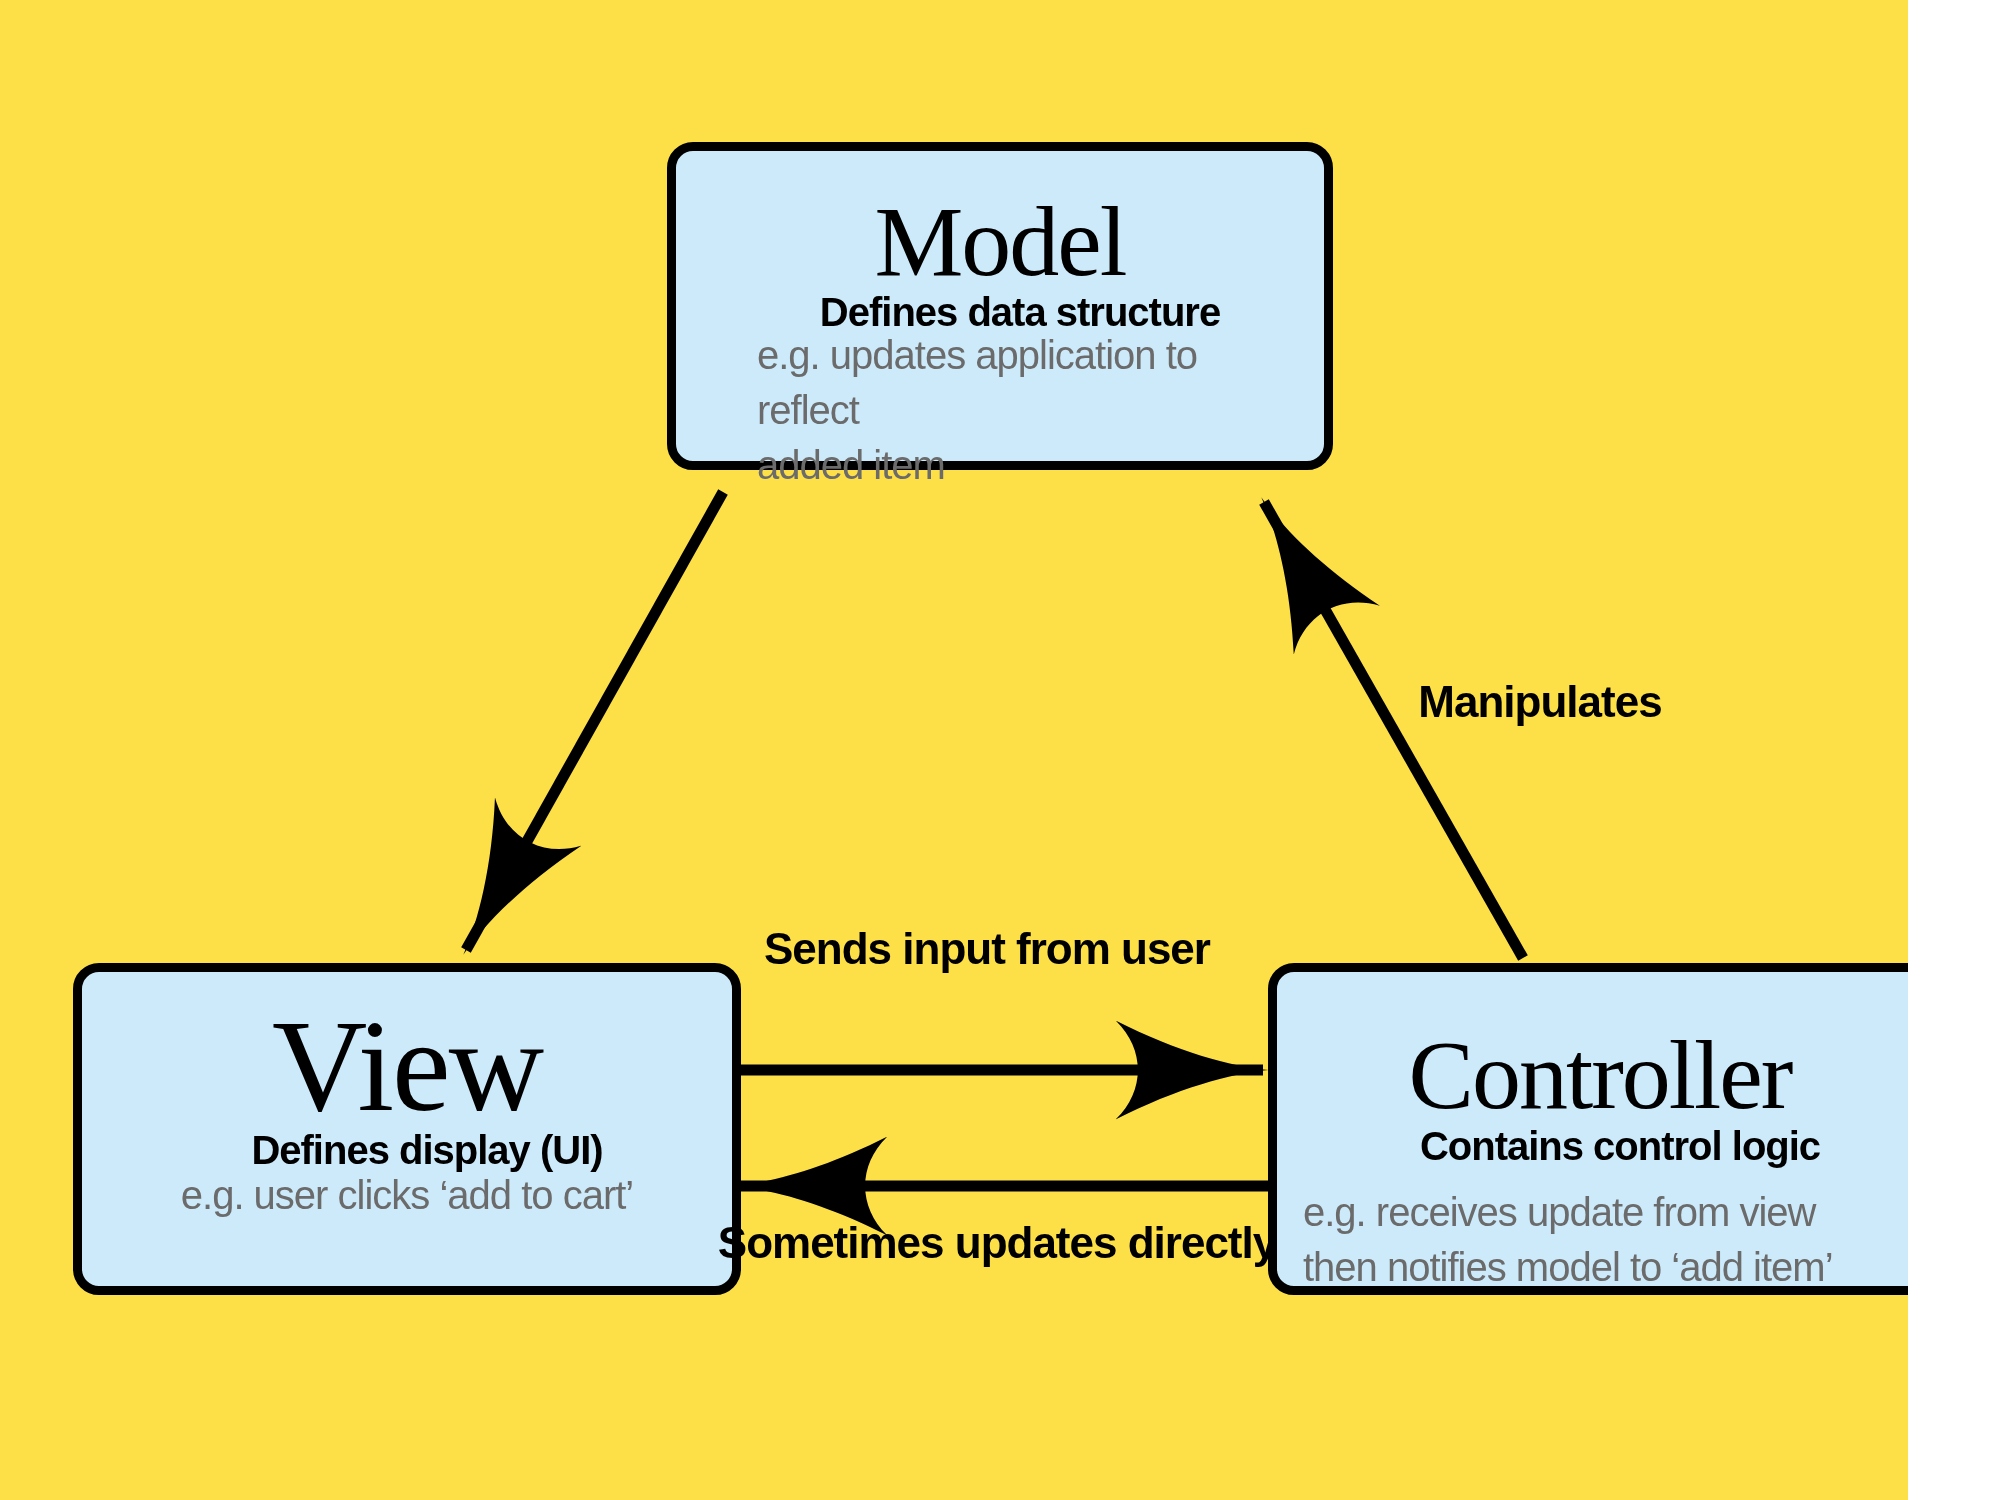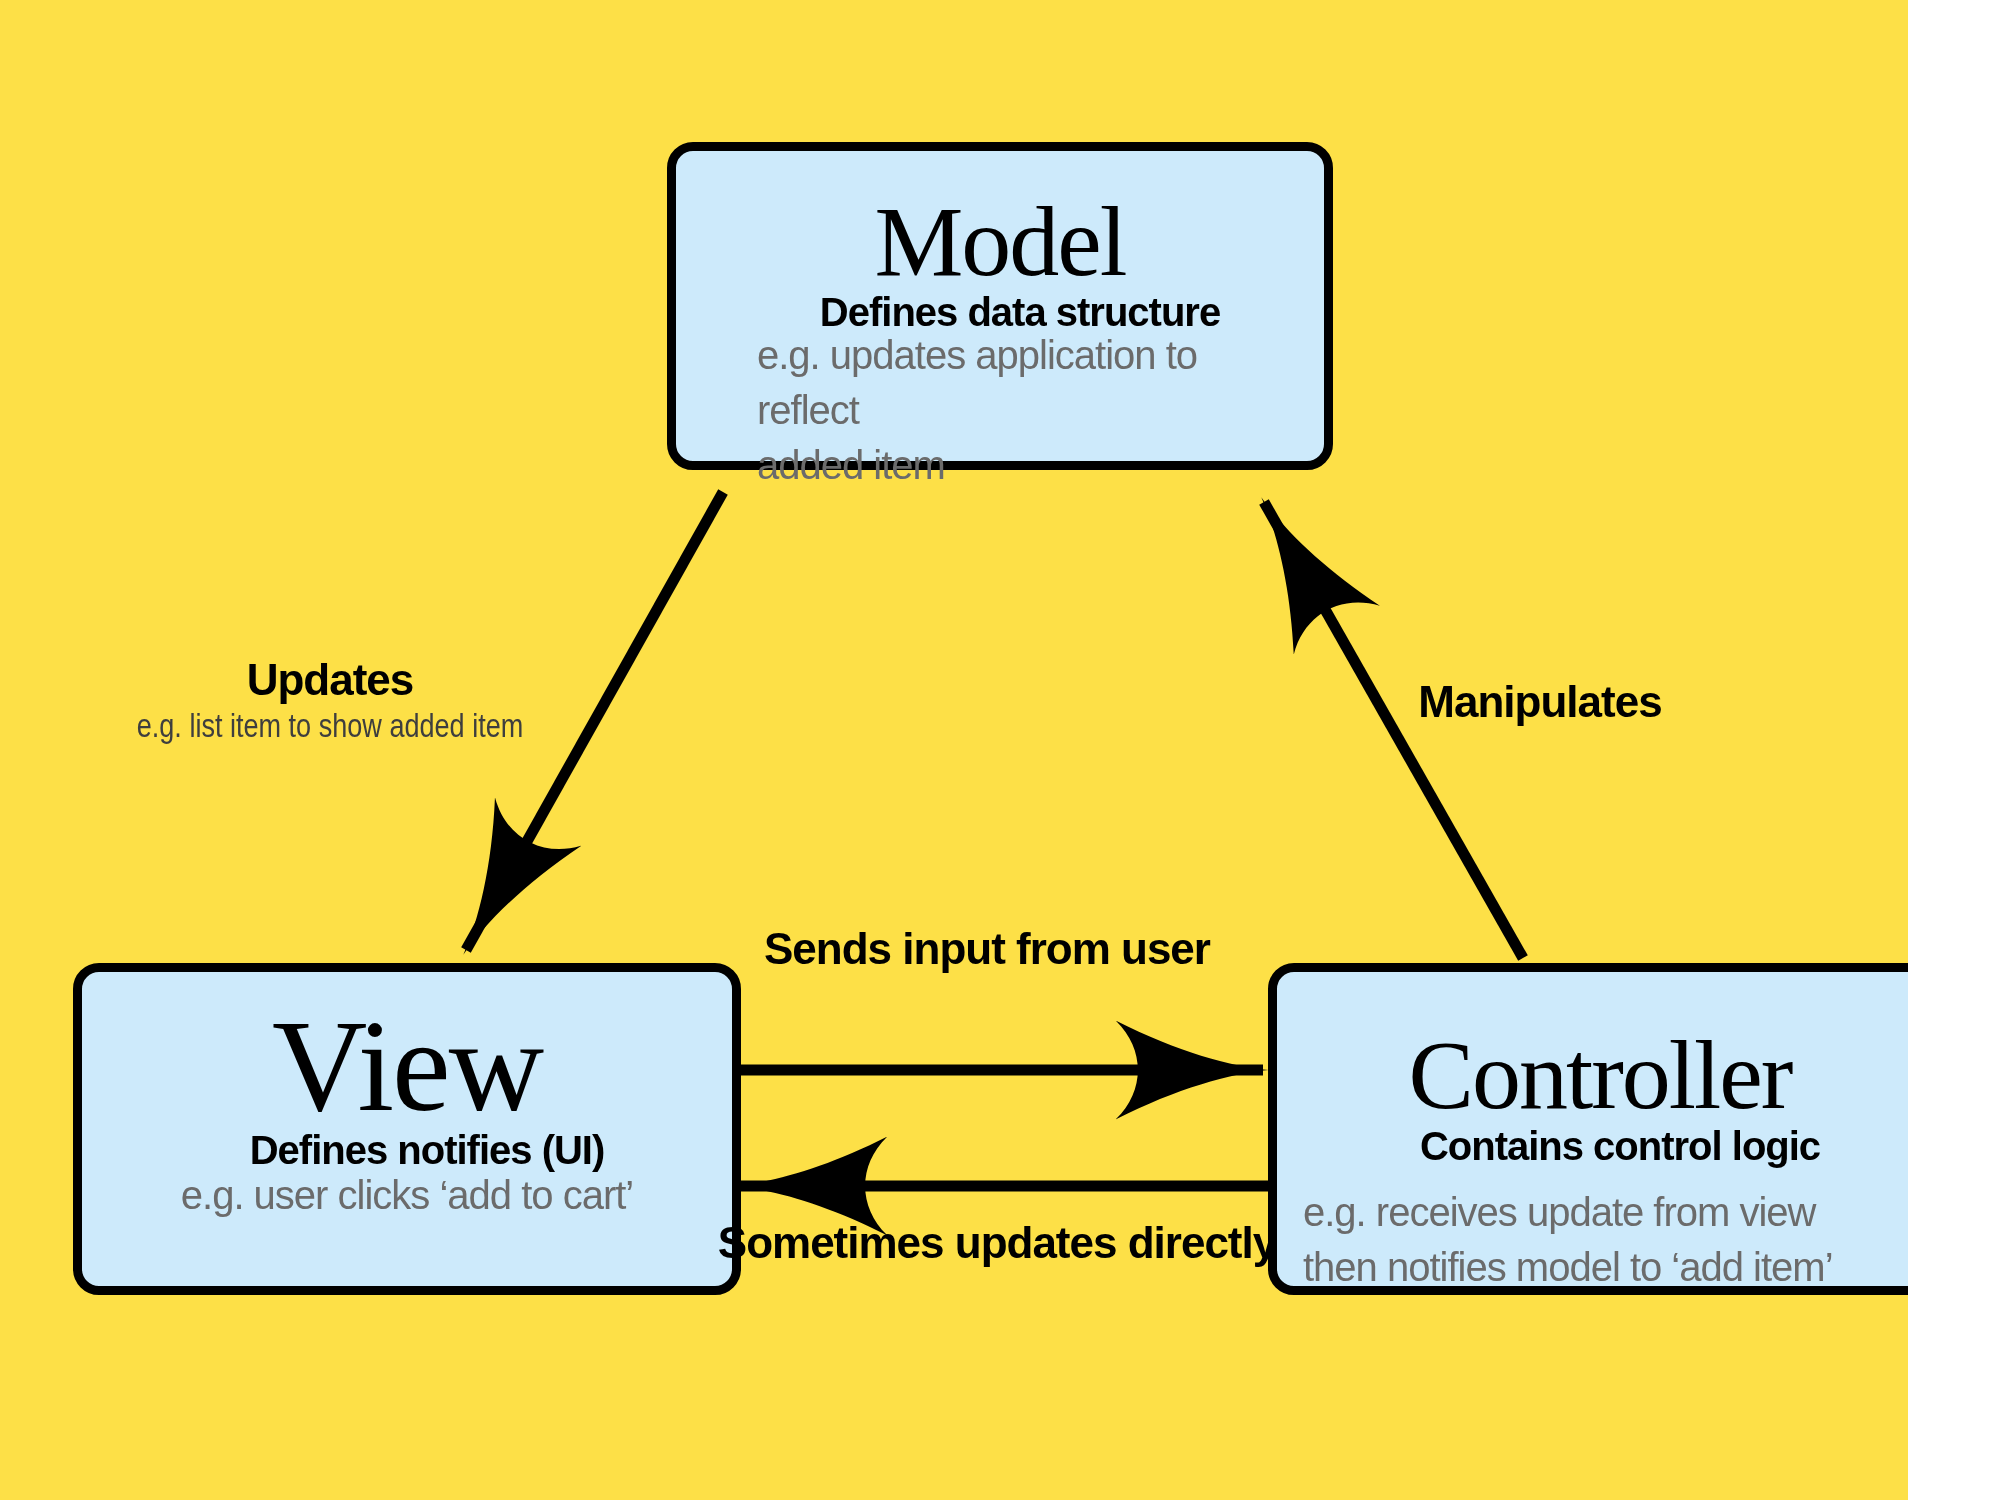--- a/index.html
+++ b/index.html
@@ -112,39 +112,35 @@
     <div class="node-title">Model</div>
     <div class="node-subtitle">Defines data structure</div>
     <div class="node-example">
       <div>e.g. updates application to reflect</div>
       <div>added item</div>
     </div>
   </div>
 
   <div class="box box-view">
     <div class="node-title">View</div>
-    <div class="node-subtitle">Defines notifies (UI)</div>
+    <div class="node-subtitle">Defines display (UI)</div>
     <div class="node-example">
       <div>e.g. user clicks ‘add to cart’</div>
     </div>
   </div>
 
   <div class="box box-controller">
     <div class="node-title">Controller</div>
     <div class="node-subtitle">Contains control logic</div>
     <div class="node-example">
       <div>e.g. receives update from view</div>
       <div>then notifies model to ‘add item’</div>
     </div>
   </div>
 
-  <div class="edge-label label-updates">
-    <div class="edge-main">Updates</div>
-    <div class="edge-sub">e.g. list item to show added item</div>
-  </div>
 
   <div class="edge-label label-manipulates">
     <div class="edge-main">Manipulates</div>
   </div>
 
   <div class="edge-label label-sends">
     <div class="edge-main">Sends input from user</div>
   </div>
 
   <div class="edge-label label-sometimes">

